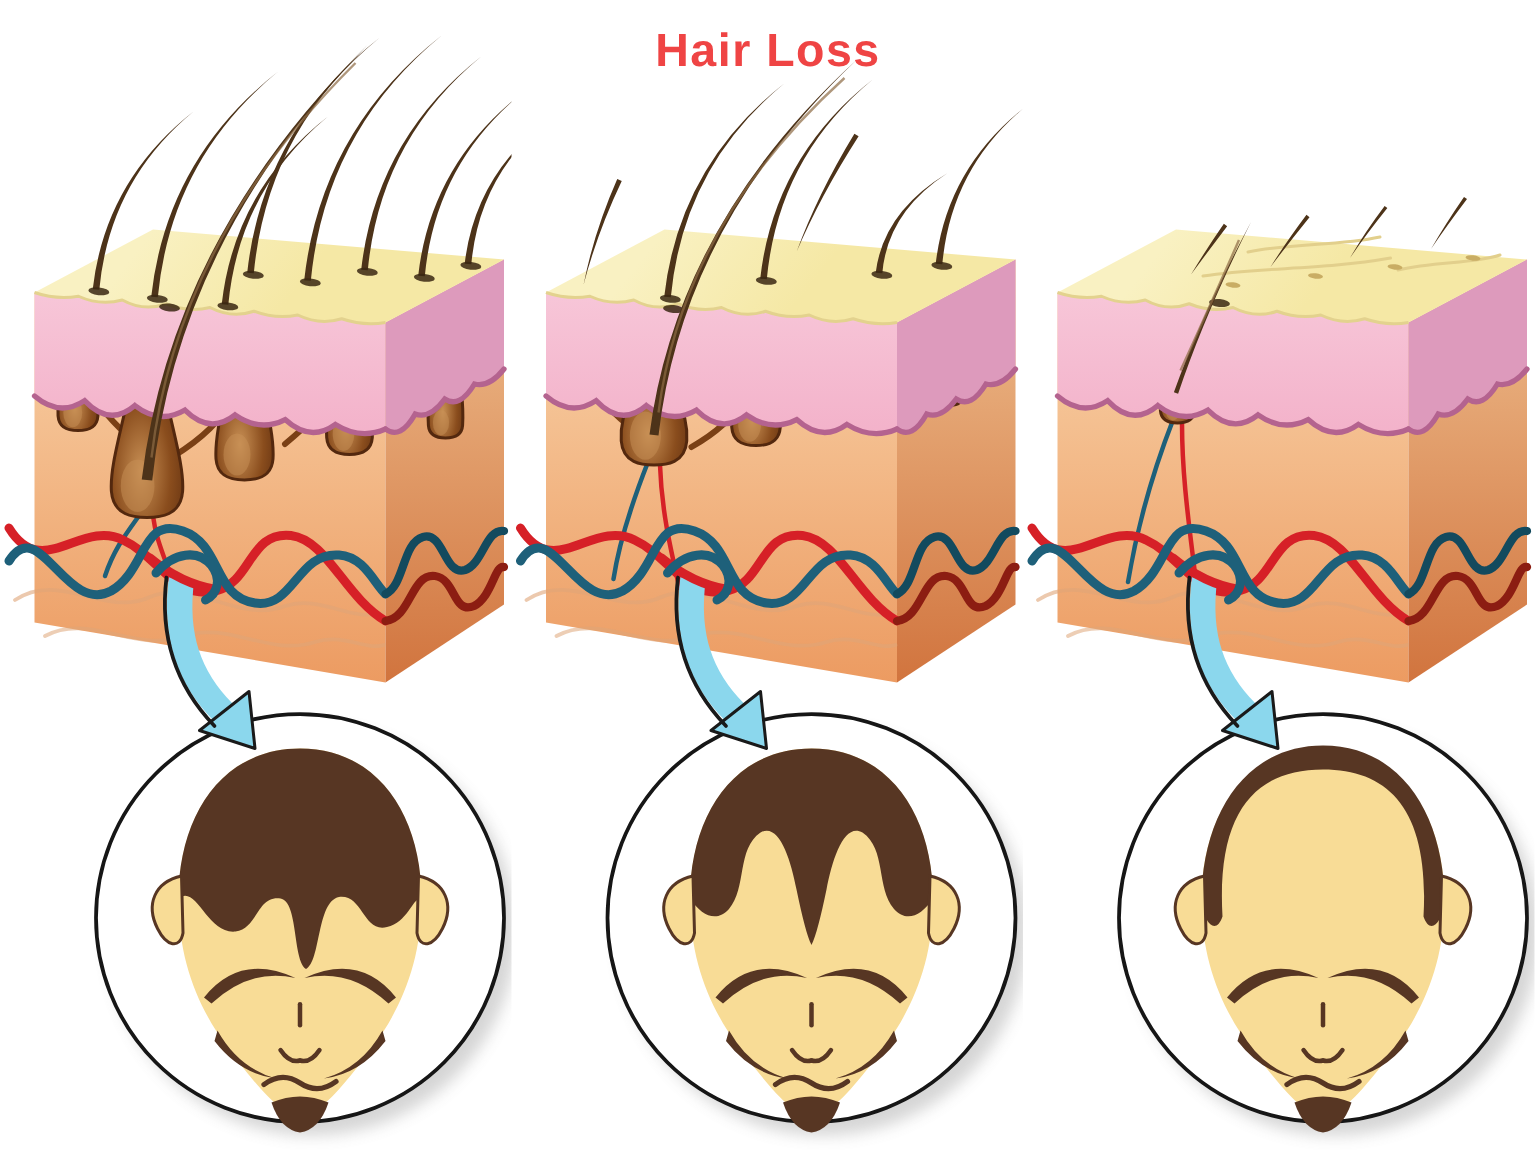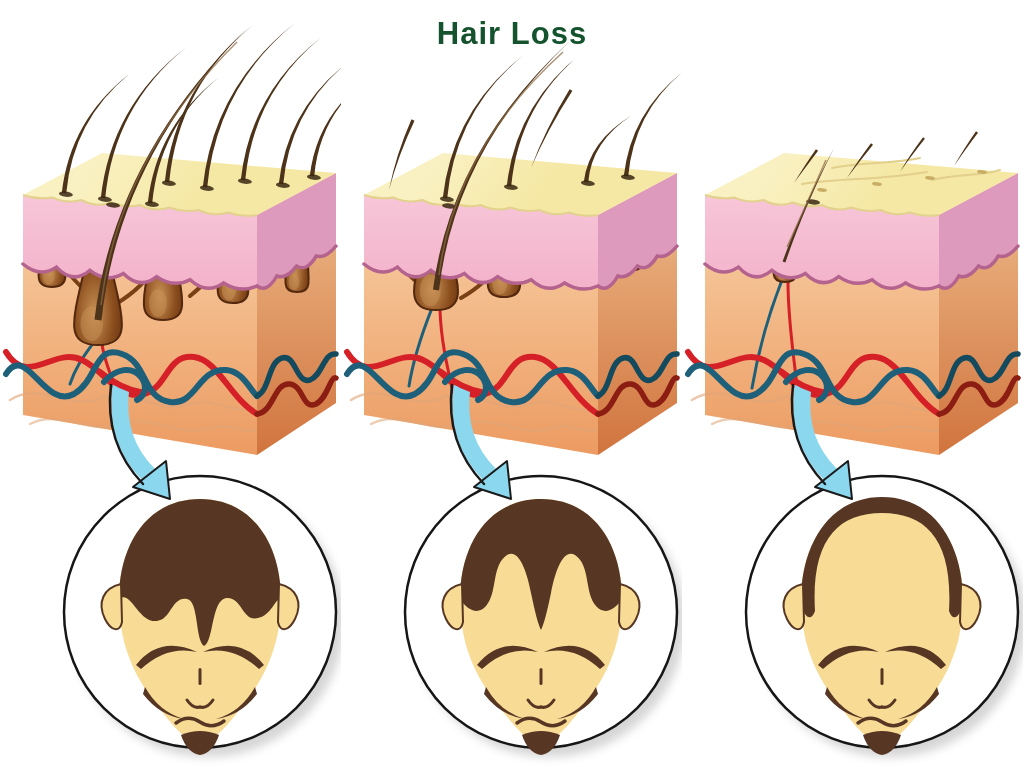--- a/index.html
+++ b/index.html
@@ -1,19 +1,19 @@
 <!DOCTYPE html>
 <html><head>
 <meta charset="utf-8">
 <style>
   html,body{margin:0;padding:0;background:#ffffff;}
   #app{position:relative;width:1024px;height:767px;background:#fff;overflow:hidden;
        font-family:"Liberation Sans", sans-serif;}
   #diagram-title{position:absolute;top:16px;left:0;width:100%;text-align:center;
-       font-size:31px;font-weight:bold;letter-spacing:1px;color:#14532d;margin:0;}
+       font-size:31px;font-weight:bold;letter-spacing:1px;color:#ef4444;margin:0;}
   #figure{position:absolute;top:0;left:0;width:1024px;height:767px;display:flex;}
   .panel{width:341px;height:767px;flex:0 0 auto;}
 </style>
 </head>
 <body>
 
 <div id="app">
   <div id="figure">
       <svg class="panel" viewBox="0 0 341 767" width="341" height="767">
         <defs>

